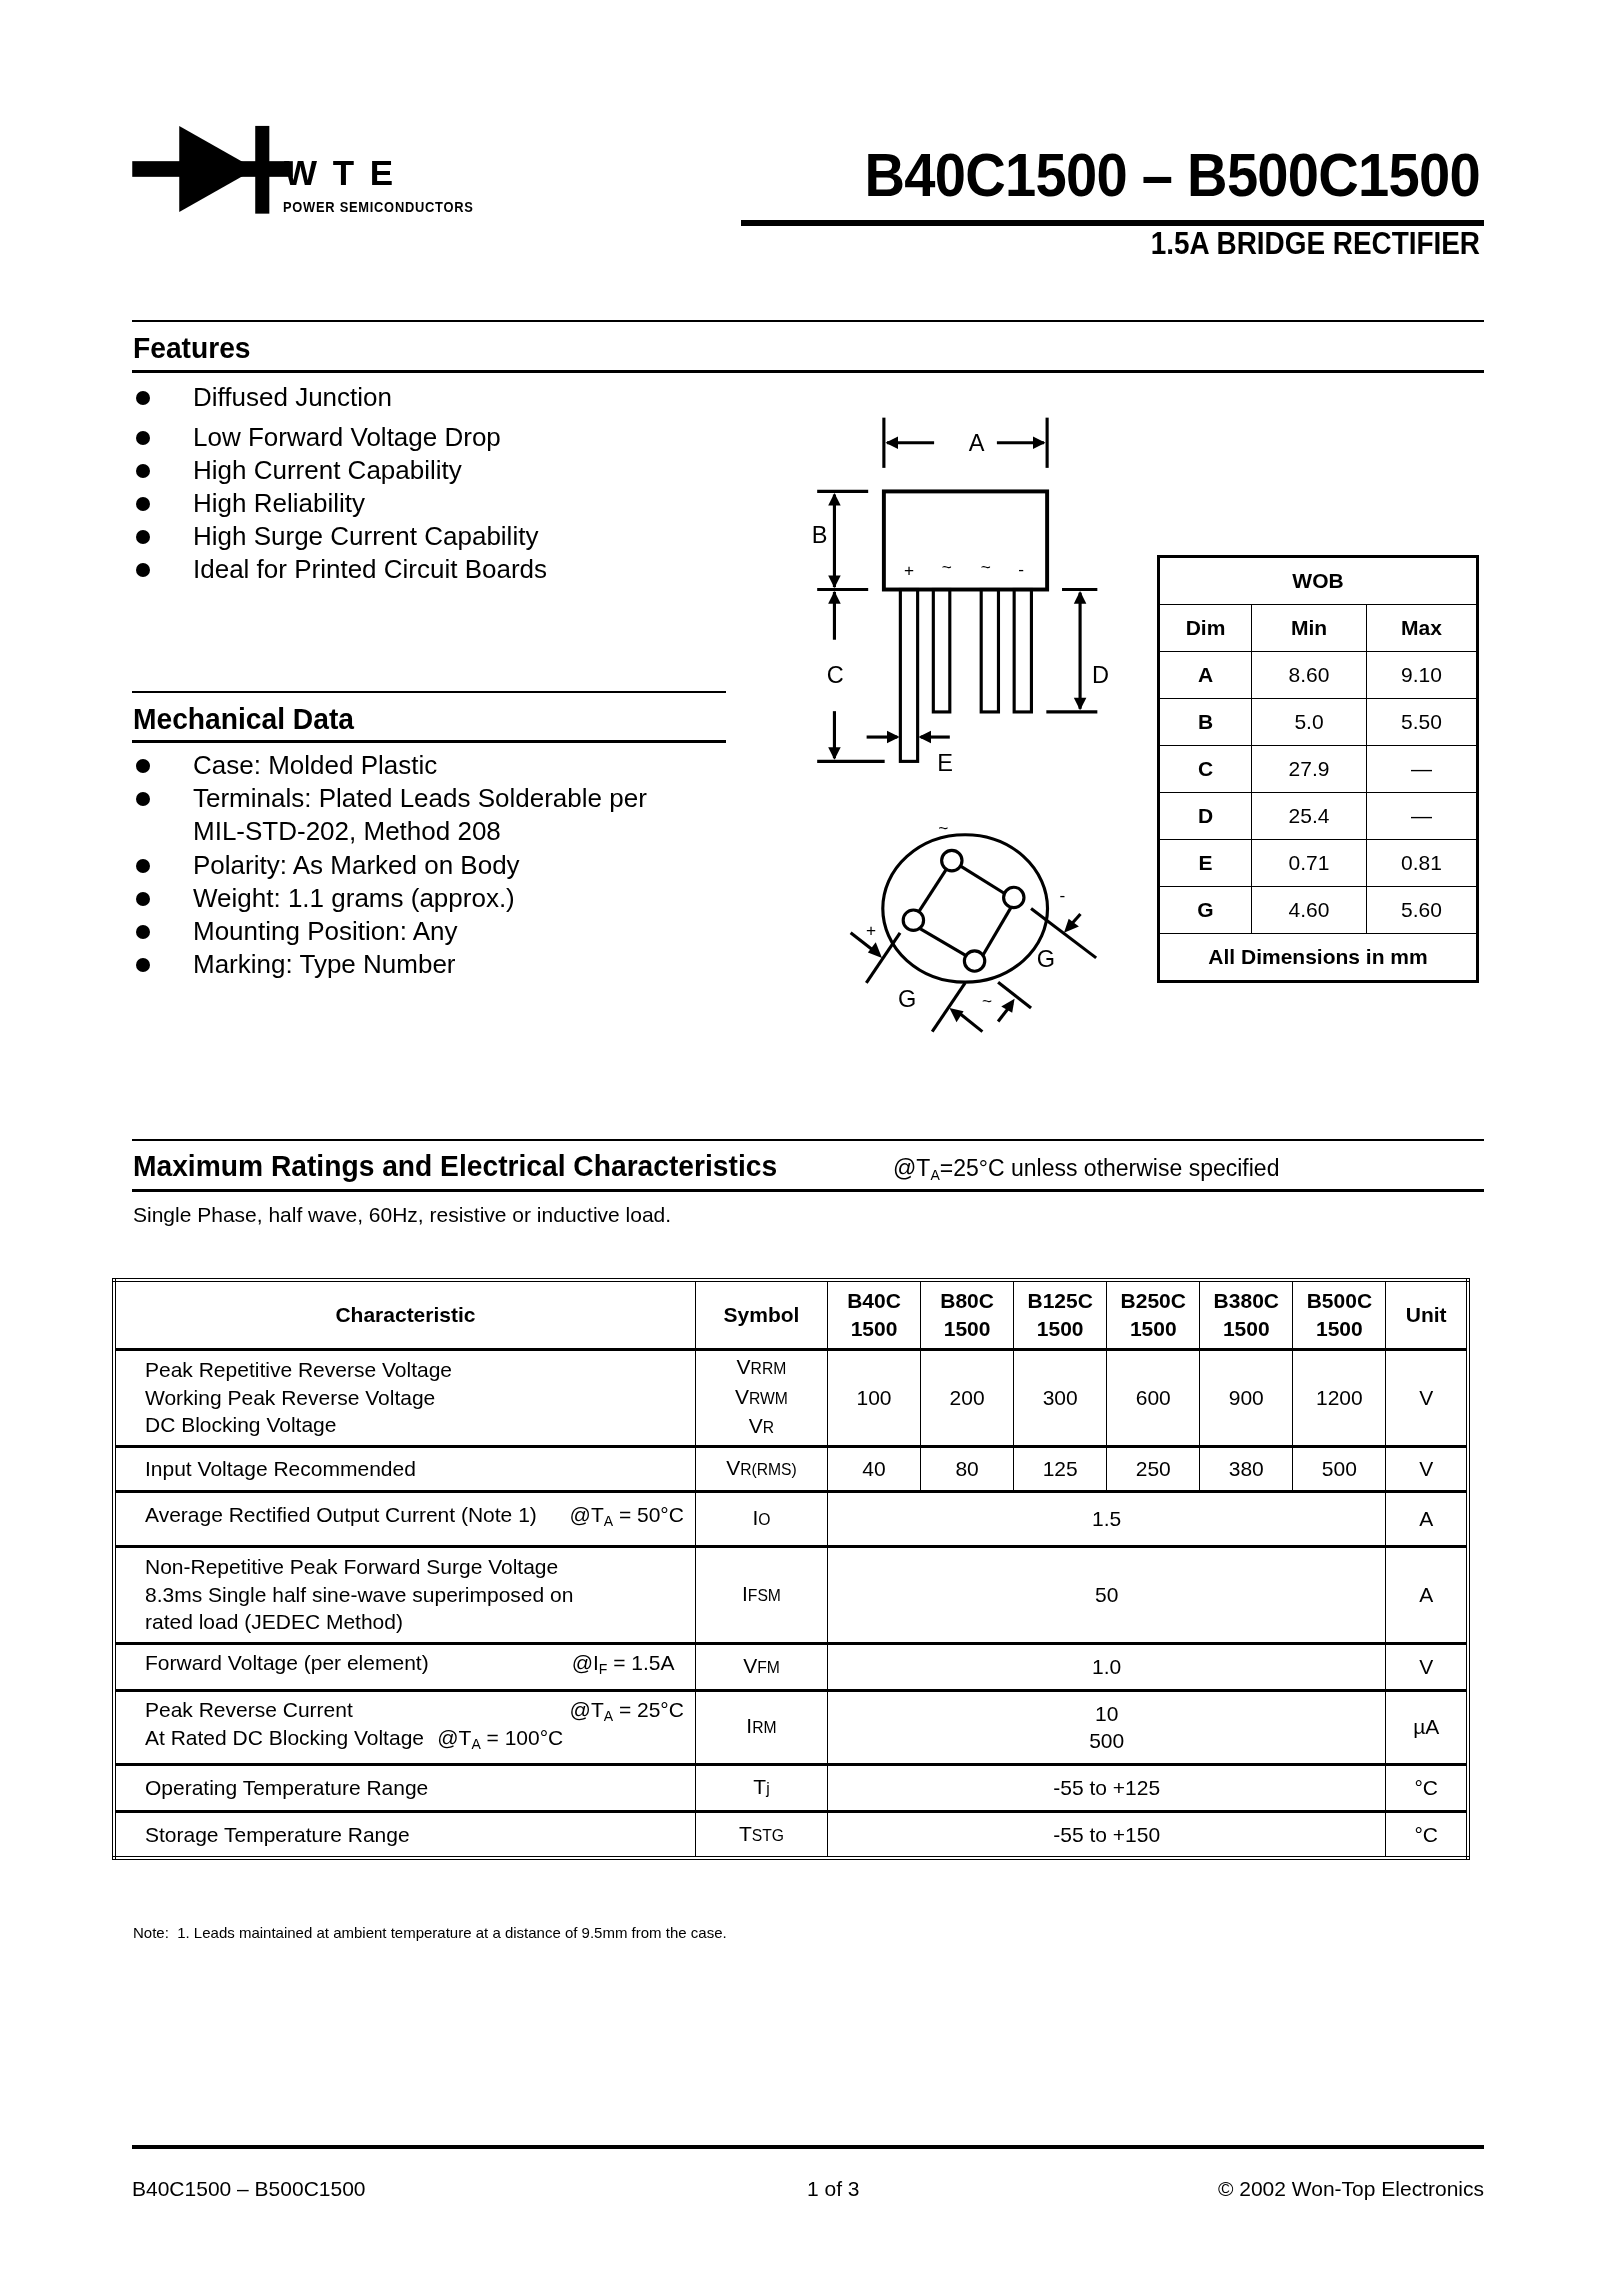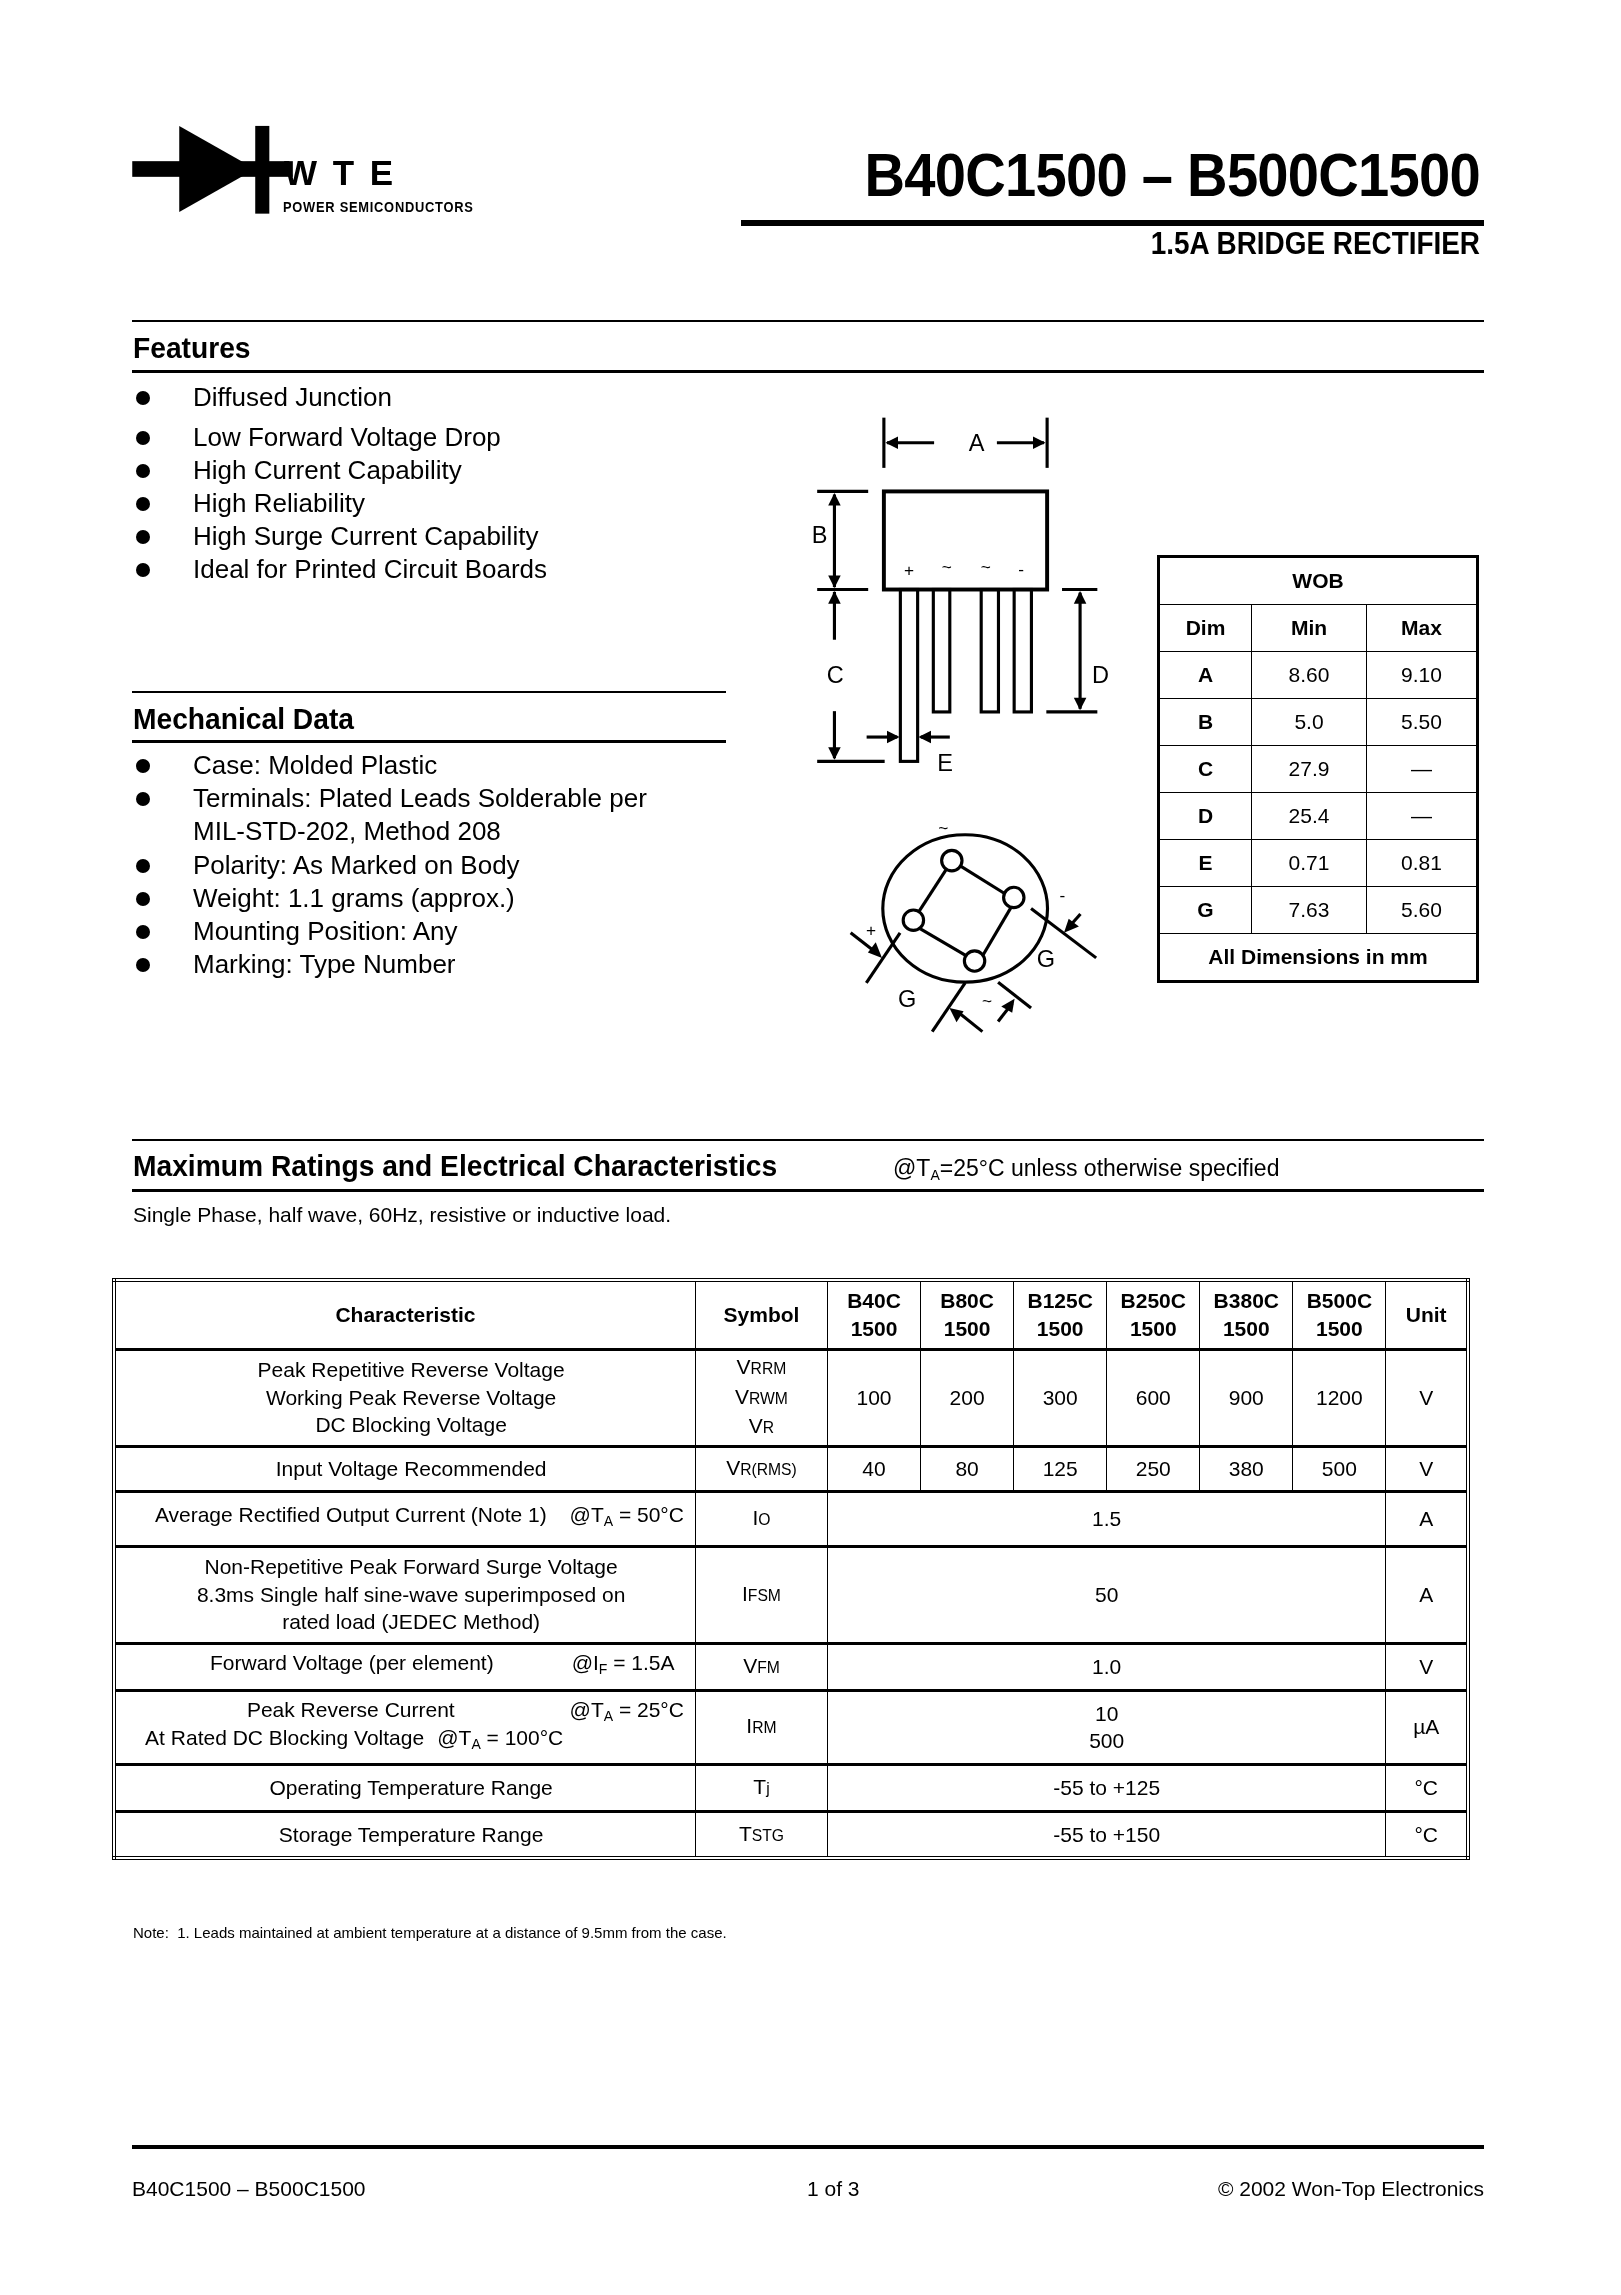--- a/index.html
+++ b/index.html
@@ -22,21 +22,21 @@
   
   #wob { position:absolute; left:1157px; top:555px; border-collapse:collapse; border:3.9px solid #000; font-size:21px; }
   #wob td { border:1.6px solid #000; text-align:center; height:30px; padding:8px; }
   #wob .b { font-weight:bold; }
 
   
   #mt { position:absolute; left:112px; top:1278px; width:1358px; border-collapse:collapse; border:4.7px double #000; font-size:21px; }
   #mt td { border:1.6px solid #000; text-align:center; padding:0 4.7px; line-height:27.5px; }
   #mt tr { border-bottom:3.1px solid #000; }
   #mt .h { font-weight:bold; font-size:21px; }
-  #mt td.l { text-align:center; padding-left:16px; }
+  #mt td.l { text-align:left; padding-left:29px; }
   .cond { float:right; padding-right:6.3px; }
   .sym { font-size:21px; }
   .sym small { font-size:15.7px; }
   sub { font-size:14px; vertical-align:-3.9px; }
 
   #notes { left:133px; top:1201px; font-size:21px; line-height:28px; }
   #cond { font-size:23px; font-weight:normal; }
   #note1 { left:133px; top:1919px; font-size:15px; line-height:28px; }
   .foot { position:absolute; top:2175px; font-size:21px; line-height:27px; }
 </style>
@@ -257,21 +257,21 @@
         <td>25.4</td>
         <td>—</td>
       </tr>
   <tr>
         <td class="b">E</td>
         <td>0.71</td>
         <td>0.81</td>
       </tr>
   <tr>
         <td class="b">G</td>
-        <td>7.63</td>
+        <td>4.60</td>
         <td>5.60</td>
       </tr>
   <tr>
         <td colspan="3" class="b">All Dimensions in mm</td>
       </tr>
 </tbody>
   </table>
 
 <div class="rule" style="left:132px;top:1139px;width:1352px;height:2.4px;"></div>
 <div class="abs" style="left:133px;top:1148px;white-space:nowrap;line-height:35px;">

